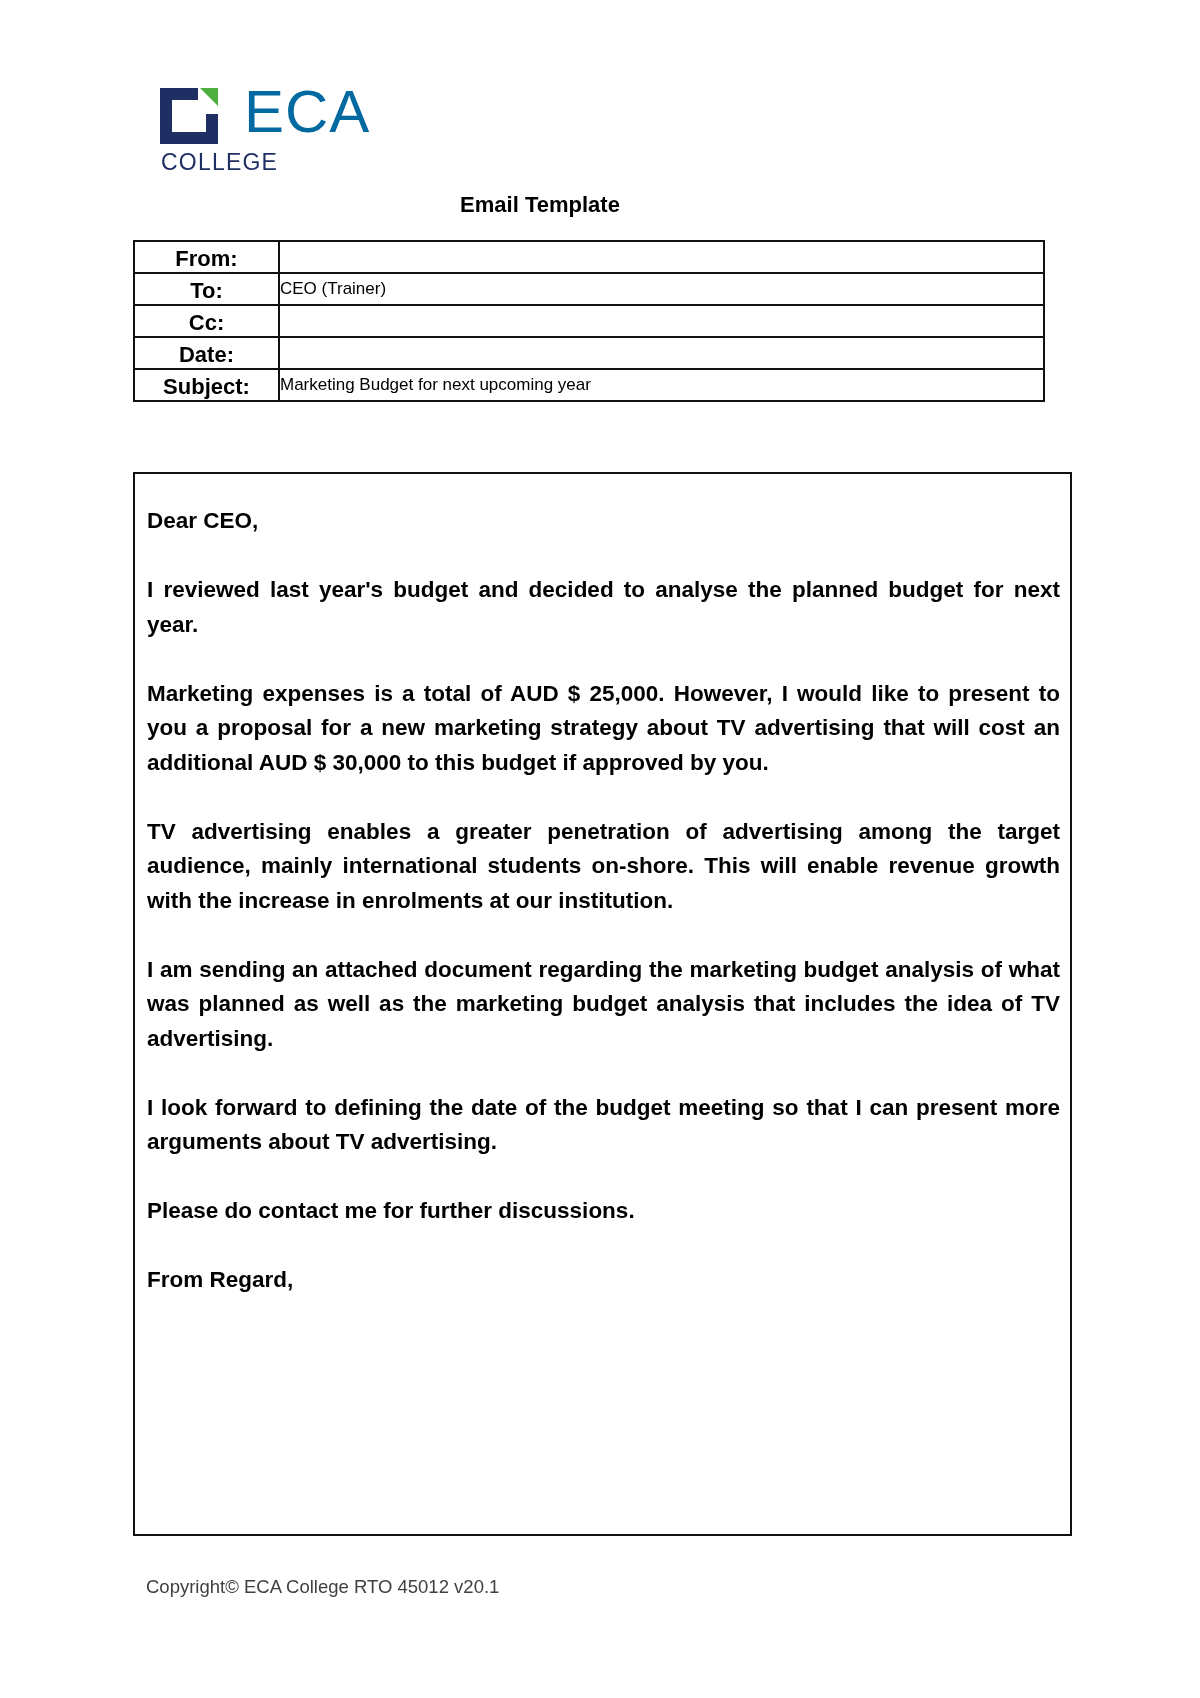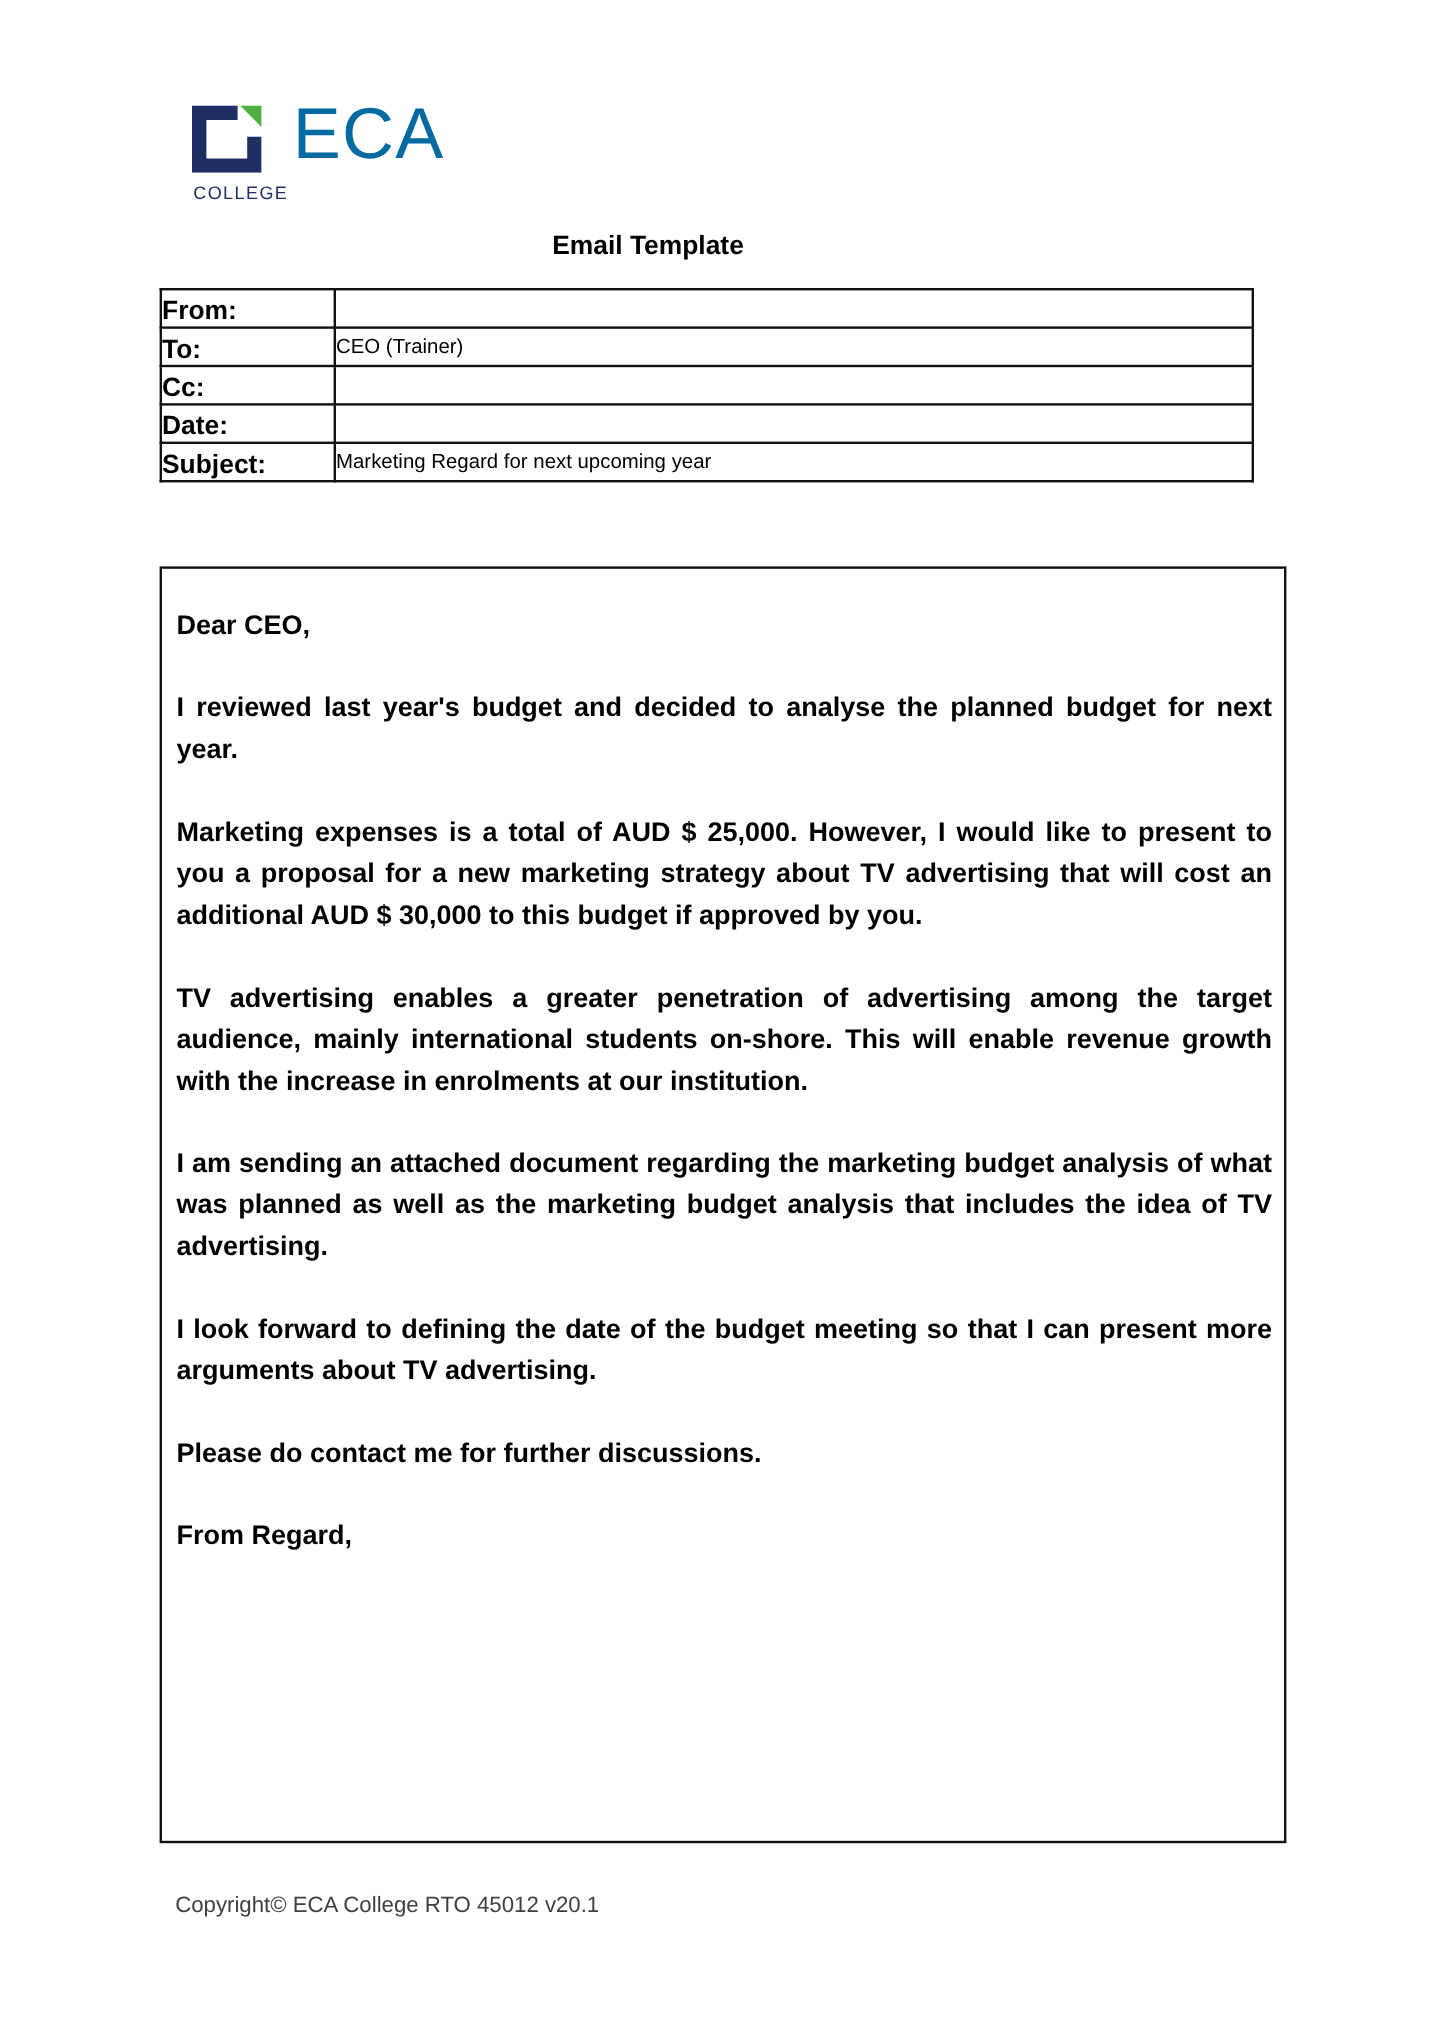--- a/index.html
+++ b/index.html
@@ -5,30 +5,30 @@
   html, body { margin: 0; padding: 0; background: #ffffff; }
   body { width: 1200px; height: 1698px; position: relative; overflow: hidden;
          font-family: "Liberation Sans", "DejaVu Sans", sans-serif; color: #000; }
 
   
   .logo { position: absolute; left: 160px; top: 86px; width: 260px; height: 90px; }
   .logo-mark { position: absolute; left: 0; top: 2px; width: 58px; height: 56px; }
   .logo-eca { position: absolute; left: 84px; top: -10px; font-family: "Liberation Sans", sans-serif;
               font-weight: normal; font-size: 60px; line-height: 72px; color: #0369a1; letter-spacing: 1px; }
   .logo-college { position: absolute; left: 1px; top: 66px; font-family: "Liberation Sans", sans-serif;
-                  font-size: 15px; line-height: 20px; color: #1f2f63; letter-spacing: 1.2px; }
+                  font-size: 23px; line-height: 20px; color: #1f2f63; letter-spacing: 1.2px; }
 
   
   .doc-title { position: absolute; left: 0; width: 1076px; top: 192px; text-align: center;
                font-weight: bold; font-size: 22px; line-height: 26px; padding-left: 4px; box-sizing: border-box; }
 
   
   .hdr-table { position: absolute; left: 133px; top: 240px; width: 912px; border-collapse: collapse; }
   .hdr-table td { border: 2px solid #111; height: 32px; padding: 0; box-sizing: border-box; }
-  .hdr-table td.lbl { width: 145px; font-weight: bold; font-size: 22px; line-height: 22px; padding-top: 4px; }
+  .hdr-table td.lbl { width: 145px; text-align: center; font-weight: bold; font-size: 22px; line-height: 22px; padding-top: 4px; }
   .hdr-table td.val { font-size: 17px; line-height: 18px; vertical-align: middle; }
 
   
   .body-box { position: absolute; left: 133px; top: 472px; width: 939px; height: 1064px;
               border: 2.5px solid #111; box-sizing: border-box; text-decoration: underline; }
   .body-text { position: absolute; left: 12px; top: 30px; width: 913px;
                font-weight: bold; font-size: 22.5px; line-height: 34.5px; text-align: justify; }
   .body-text p { margin: 0 0 34.5px 0; }
 
   
@@ -62,21 +62,21 @@
   <tr>
     <td class="lbl">Cc:</td>
     <td class="val"></td>
   </tr>
   <tr>
     <td class="lbl">Date:</td>
     <td class="val"></td>
   </tr>
   <tr>
     <td class="lbl">Subject:</td>
-    <td class="val">Marketing Regard for next upcoming year</td>
+    <td class="val">Marketing Budget for next upcoming year</td>
   </tr>
 </tbody>
   </table>
 
 <div class="body-box">
   <div class="body-text">
     <p>Dear CEO,</p>
     <p>I reviewed last year's budget and decided to analyse the planned budget for next year.</p>
     <p>Marketing expenses is a total of AUD $ 25,000. However, I would like to present to you a proposal for a new marketing strategy about TV advertising that will cost an additional AUD $ 30,000 to this budget if approved by you.</p>
     <p>TV advertising enables a greater penetration of advertising among the target audience, mainly international students on-shore. This will enable revenue growth with the increase in enrolments at our institution.</p>

